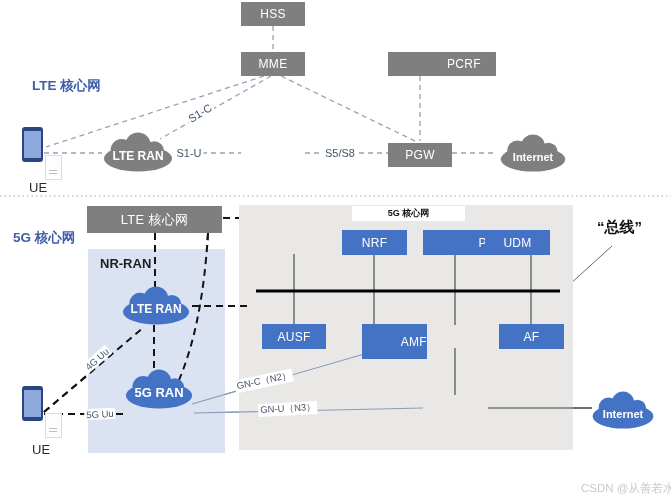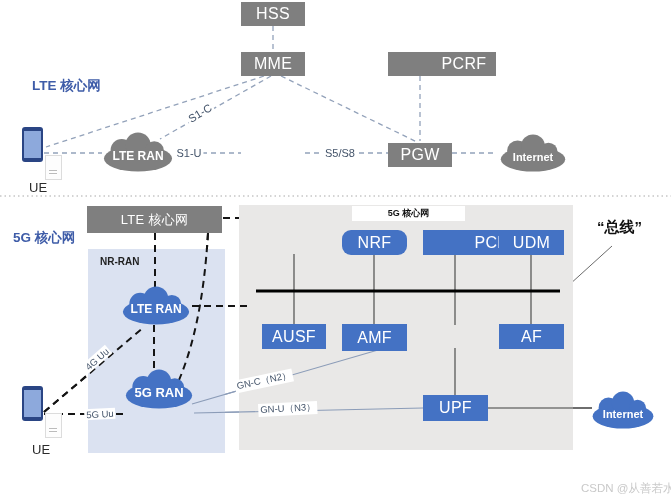--- a/index.html
+++ b/index.html
@@ -11,21 +11,21 @@
   .wires path{fill:none;}
   .t  {stroke:#93a2ba;stroke-width:1.3;stroke-dasharray:5 4;}
   .sep{stroke:#a9a9a9;stroke-width:1;stroke-dasharray:1.5 3;}
   .b  {stroke:#141414;stroke-width:2;stroke-dasharray:7 5;}
   .n  {stroke:#8b9cb8;stroke-width:1.1;}
   .c  {stroke:#3f3f3f;stroke-width:1.1;}
   .bus{stroke:#000;stroke-width:3;}
   .arr{stroke:#6b6b6b;stroke-width:1;}
 
   .node{position:absolute;display:flex;align-items:center;justify-content:center;
-        color:#fff;font-size:16px;letter-spacing:.3px;}
+        color:#fff;font-size:12px;letter-spacing:.3px;}
   .node.gray{background:#7f7f7f;}
   .node.blue{background:#4472c4;}
 
   .panel{position:absolute;}
   .nrran-panel{background:#dbe2f1;}
   .core-panel{background:#e9e8e7;}
   .core-title{position:absolute;left:352px;top:206px;width:113px;height:15px;background:#fff;
         display:flex;align-items:center;justify-content:center;font-size:9px;font-weight:bold;color:#111;}
 
   .cloud{position:absolute;}
@@ -37,21 +37,21 @@
 
   .section-label{position:absolute;font-size:13.5px;font-weight:bold;color:#3e5ca8;white-space:nowrap;}
   .llabel{position:absolute;transform:translate(-50%,-50%);background:#fff;color:#44546a;
         font-size:11px;padding:0 2px;white-space:nowrap;}
   .llabel.small{font-size:9.5px;}
   .rot31{transform:translate(-50%,-50%) rotate(-31deg);}
   .rot41{transform:translate(-50%,-50%) rotate(-41deg);}
   .rot12{transform:translate(-50%,-50%) rotate(-12deg);}
   .rot3{transform:translate(-50%,-50%) rotate(-3deg);}
 
-  .nrran-label{position:absolute;left:100px;top:256px;font-size:10px;font-weight:bold;color:#1f1f1f;}
+  .nrran-label{position:absolute;left:100px;top:256px;font-size:13px;font-weight:bold;color:#1f1f1f;}
   .bus-label{position:absolute;left:597px;top:218px;font-size:15px;font-weight:bold;color:#111;white-space:nowrap;}
 
   .phone{position:absolute;width:21px;height:35px;background:#2a4584;border-radius:3px;
         padding:4px 2px;box-sizing:border-box;}
   .phone-screen{width:100%;height:100%;background:#8da9dc;}
   .simcard{position:absolute;width:15px;height:23px;background:#fdfdfd;border:1px solid #dcdcdc;}
   .simcard::after{content:"";position:absolute;left:3px;bottom:4px;width:8px;height:5px;
         background:repeating-linear-gradient(#bbb 0 1px,#fff 1px 3px);}
   .ue-label{position:absolute;font-size:13px;color:#2b2b2b;}
   .watermark{position:absolute;left:581px;top:481px;font-size:11.5px;color:#c9c9c9;white-space:nowrap;}
@@ -208,40 +208,37 @@
   <div class="cloud blue" style="left:590px;top:390px;width:66px;height:40px;">
     <svg viewBox="0 0 100 58" preserveAspectRatio="none">
       <ellipse cx="50" cy="38" rx="46" ry="18"></ellipse>
         <circle cx="28" cy="26" r="15"></circle>
         <circle cx="50" cy="19" r="17"></circle>
         <circle cx="72" cy="27" r="13"></circle>
     </svg>
     <span class="cloud-label" style="font-size:11px;">Internet</span>
   </div>
 
-  <div class="node blue" style="left:342px;top:230px;width:65px;height:25px;border-radius:9px;">
+  <div class="node blue" style="left:342px;top:230px;width:65px;height:25px;">
       <span>NRF</span>
     </div>
   <div class="node blue" style="left:423px;top:230px;width:64px;height:25px;padding-left:36px;">
       <span>PCF</span>
     </div>
-  <div class="node blue" style="left:499px;top:230px;width:65px;height:25px;">
+  <div class="node blue" style="left:485px;top:230px;width:65px;height:25px;">
       <span>UDM</span>
     </div>
   <div class="node blue" style="left:262px;top:324px;width:64px;height:25px;">
       <span>AUSF</span>
     </div>
-  <div class="node blue" style="left:342px;top:324px;width:65px;height:27px;">
+  <div class="node blue" style="left:362px;top:324px;width:65px;height:35px;justify-content:flex-end;">
       <span>AMF</span>
     </div>
   <div class="node blue" style="left:499px;top:324px;width:65px;height:25px;">
       <span>AF</span>
-    </div>
-  <div class="node blue" style="left:423px;top:395px;width:65px;height:26px;">
-      <span>UPF</span>
     </div>
 
   <div class="bus-label">“总线”</div>
 
   <div class="phone" style="left:22px;top:386px;">
       <div class="phone-screen"></div>
     </div>
   <div class="simcard" style="left:45px;top:413px;"></div>
   <div class="ue-label" style="left:32px;top:442px;">UE</div>
 

